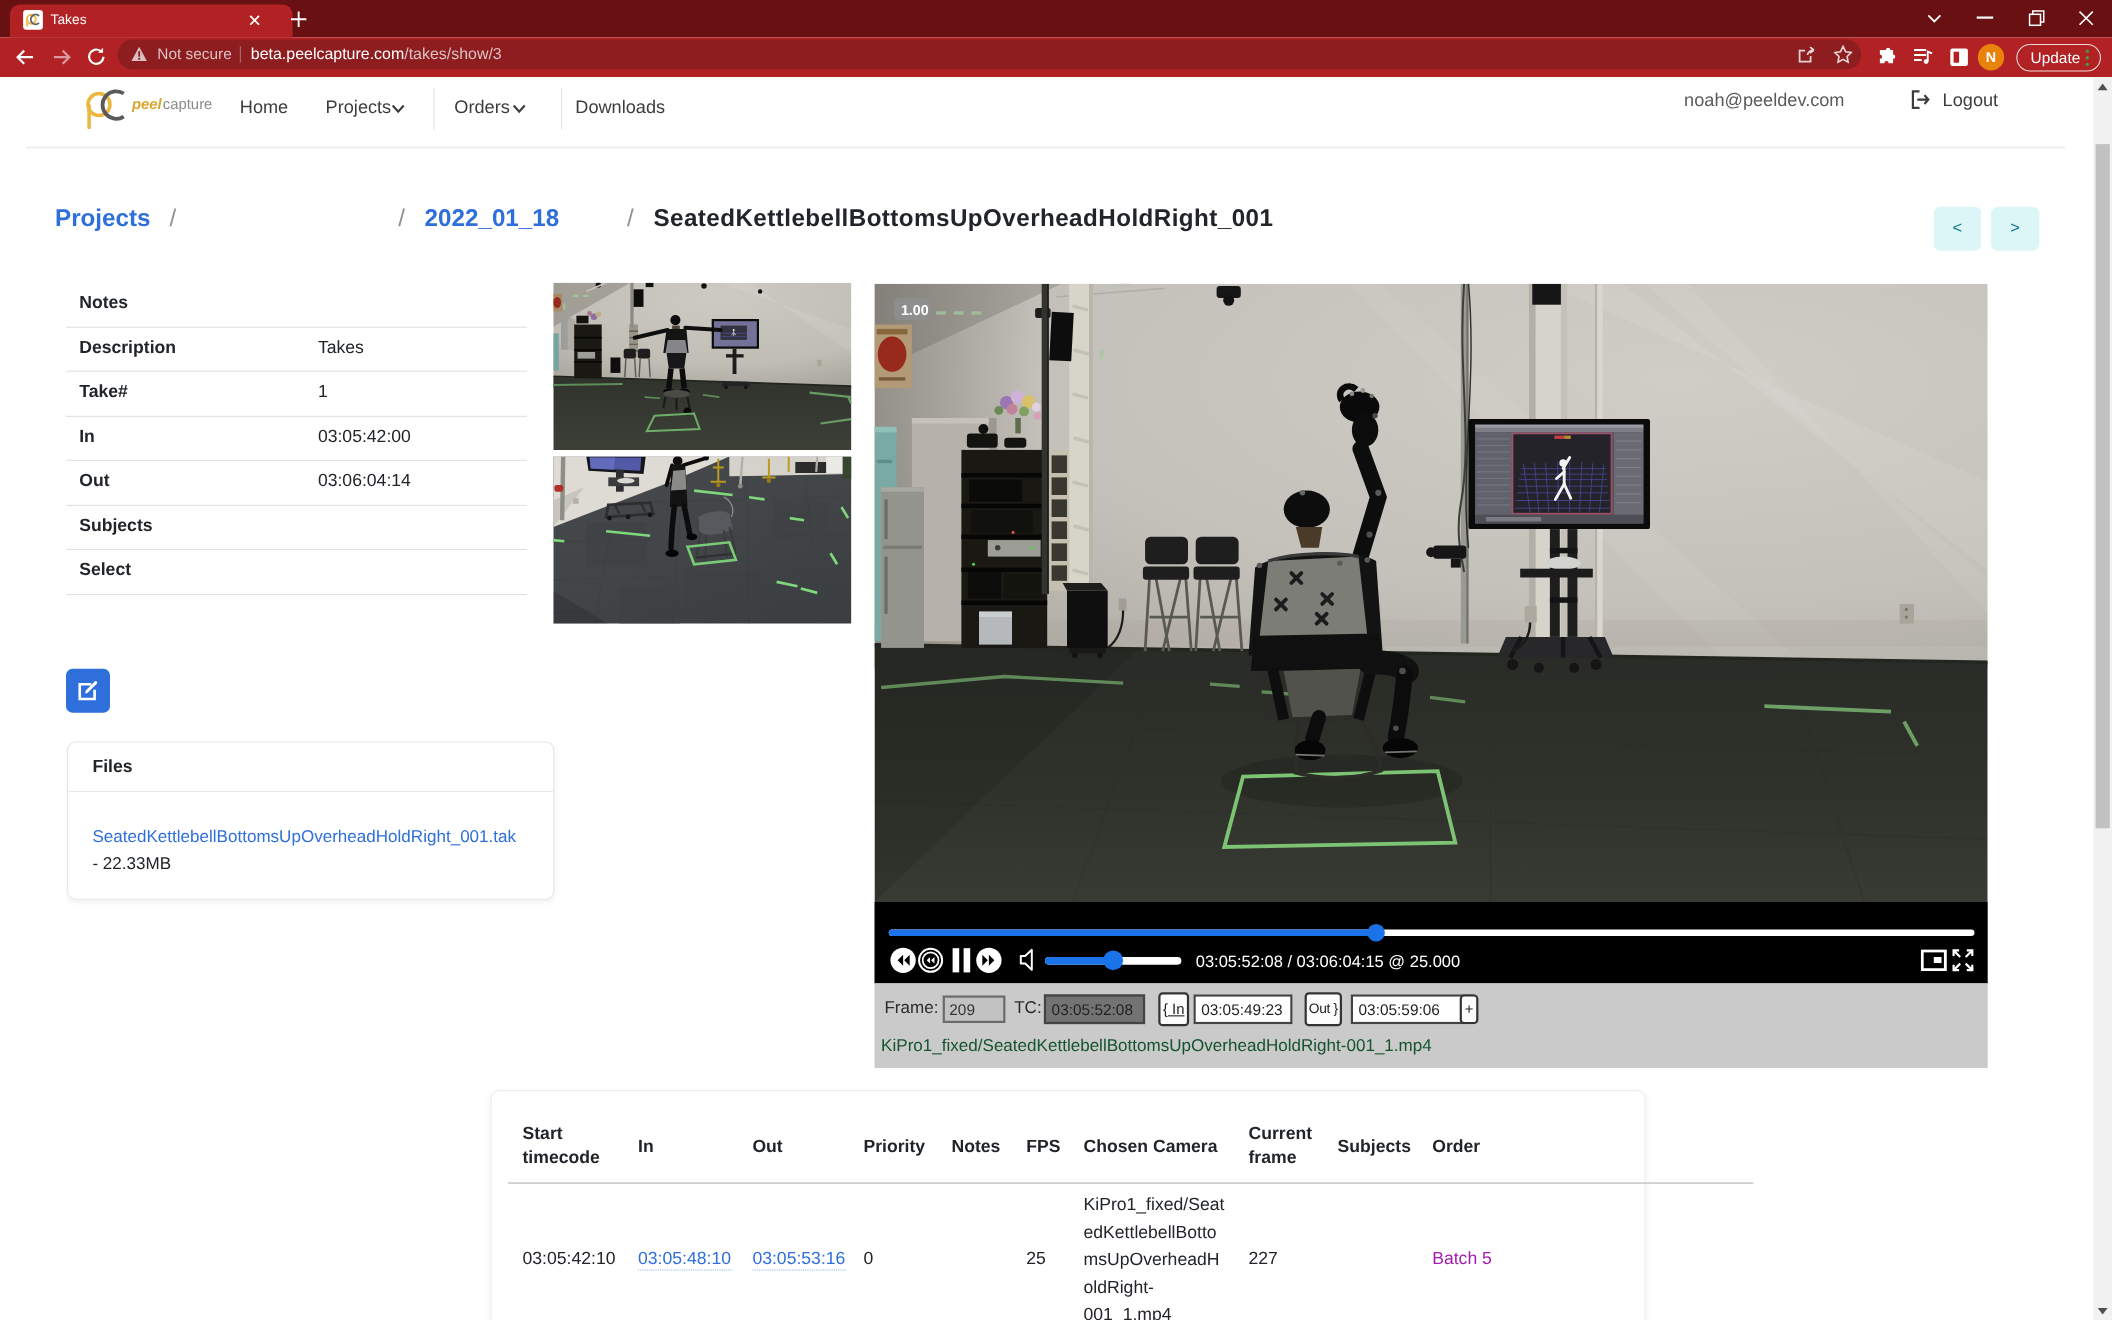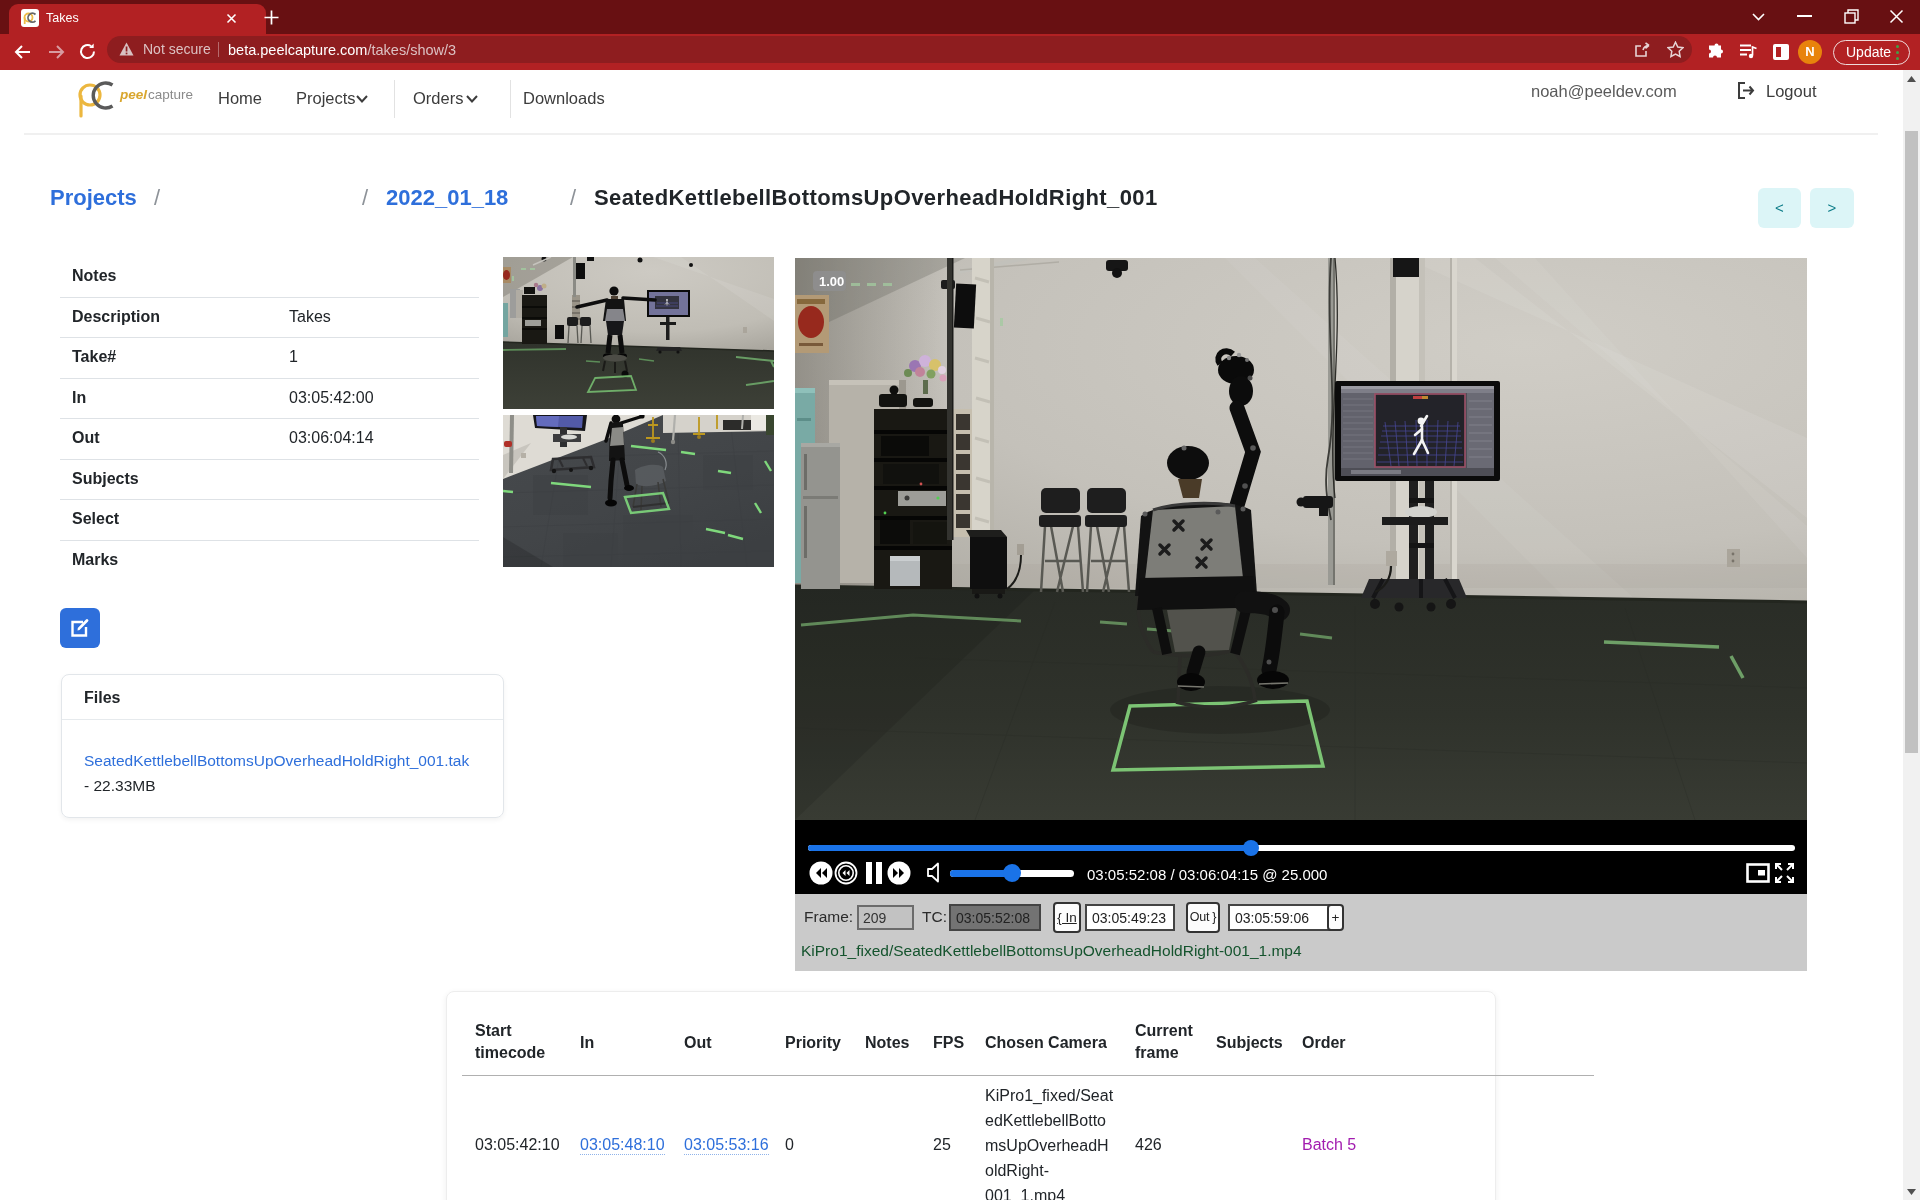--- a/index.html
+++ b/index.html
@@ -140,23 +140,20 @@
     </div>
   <div style="position:relative;height:40.5px;border-bottom:1px solid #dee2e6;">
       <span style="position:absolute;left:12px;top:10px;font-weight:bold;">Out</span>
       <span style="position:absolute;left:229px;top:10px;">03:06:04:14</span>
     </div>
   <div style="position:relative;height:40.5px;border-bottom:1px solid #dee2e6;">
       <span style="position:absolute;left:12px;top:10px;font-weight:bold;">Subjects</span>
     </div>
   <div style="position:relative;height:40.5px;border-bottom:1px solid #dee2e6;">
       <span style="position:absolute;left:12px;top:10px;font-weight:bold;">Select</span>
-    </div>
-  <div style="position:relative;height:40.5px;">
-      <span style="position:absolute;left:12px;top:10px;font-weight:bold;">Marks</span>
     </div>
 </div>
 
 <div class="abs" style="left:60px;top:608px;width:40px;height:40px;background:#2e6fdb;border-radius:6px;"></div>
 <svg class="abs" style="left:70px;top:618px;" width="20" height="20" viewBox="0 0 20 20">
   <path d="M13 4 L2.5 4 L2.5 17.5 L16 17.5 L16 9" fill="none" stroke="#fff" stroke-width="2.4"></path>
   <path d="M7.5 12.5 L9.5 12 L18 3.5 A1.4 1.4 0 0 0 16 1.5 L7.8 10 Z" fill="#fff"></path>
 </svg>
 
 <div class="abs" style="left:61px;top:674px;width:443px;height:144px;border:1px solid #e2e6ea;border-radius:8px;box-shadow:0 2px 5px rgba(0,0,0,0.05);"></div>
@@ -683,21 +680,21 @@
 <div class="abs" style="left:1135px;top:1020px;width:90px;font-size:16px;font-weight:bold;color:#212529;line-height:22px;">Current frame</div>
 <div class="abs" style="left:1216px;top:1034px;font-size:16px;font-weight:bold;color:#212529;">Subjects</div>
 <div class="abs" style="left:1302px;top:1034px;font-size:16px;font-weight:bold;color:#212529;">Order</div>
 <div class="abs" style="left:462px;top:1075px;width:1132px;height:1px;background:#b0b0b0;"></div>
 <div class="abs" style="left:475px;top:1136px;font-size:16px;color:#212529;">03:05:42:10</div>
 <div class="abs" style="left:580px;top:1136px;font-size:16px;color:#2e6fdb;border-bottom:1px dotted #8fb3ea;">03:05:48:10</div>
 <div class="abs" style="left:684px;top:1136px;font-size:16px;color:#2e6fdb;border-bottom:1px dotted #8fb3ea;">03:05:53:16</div>
 <div class="abs" style="left:785px;top:1136px;font-size:16px;color:#212529;">0</div>
 <div class="abs" style="left:933px;top:1136px;font-size:16px;color:#212529;">25</div>
 <div class="abs" style="left:985px;top:1083px;width:150px;font-size:16px;color:#212529;line-height:25px;">KiPro1_fixed/Seat<br>edKettlebellBotto<br>msUpOverheadH<br>oldRight-<br>001_1.mp4</div>
-<div class="abs" style="left:1135px;top:1136px;font-size:16px;color:#212529;">426</div>
+<div class="abs" style="left:1135px;top:1136px;font-size:16px;color:#212529;">227</div>
 <div class="abs" style="left:1302px;top:1136px;font-size:16px;color:#a21caf;">Batch 5</div>
 
 <div class="abs" style="left:1903px;top:70px;width:17px;height:1130px;background:#f1f1f1;"></div>
 <svg class="abs" style="left:1903px;top:73px;" width="17" height="12" viewBox="0 0 17 12">
     <path d="M8.5 3 L13 9 L4 9 Z" fill="#505050"></path>
   </svg>
 <svg class="abs" style="left:1903px;top:1186px;" width="17" height="12" viewBox="0 0 17 12">
     <path d="M8.5 9 L13 3 L4 3 Z" fill="#505050"></path>
   </svg>
 <div class="abs" style="left:1905px;top:131px;width:13px;height:622px;background:#c1c1c1;"></div>

